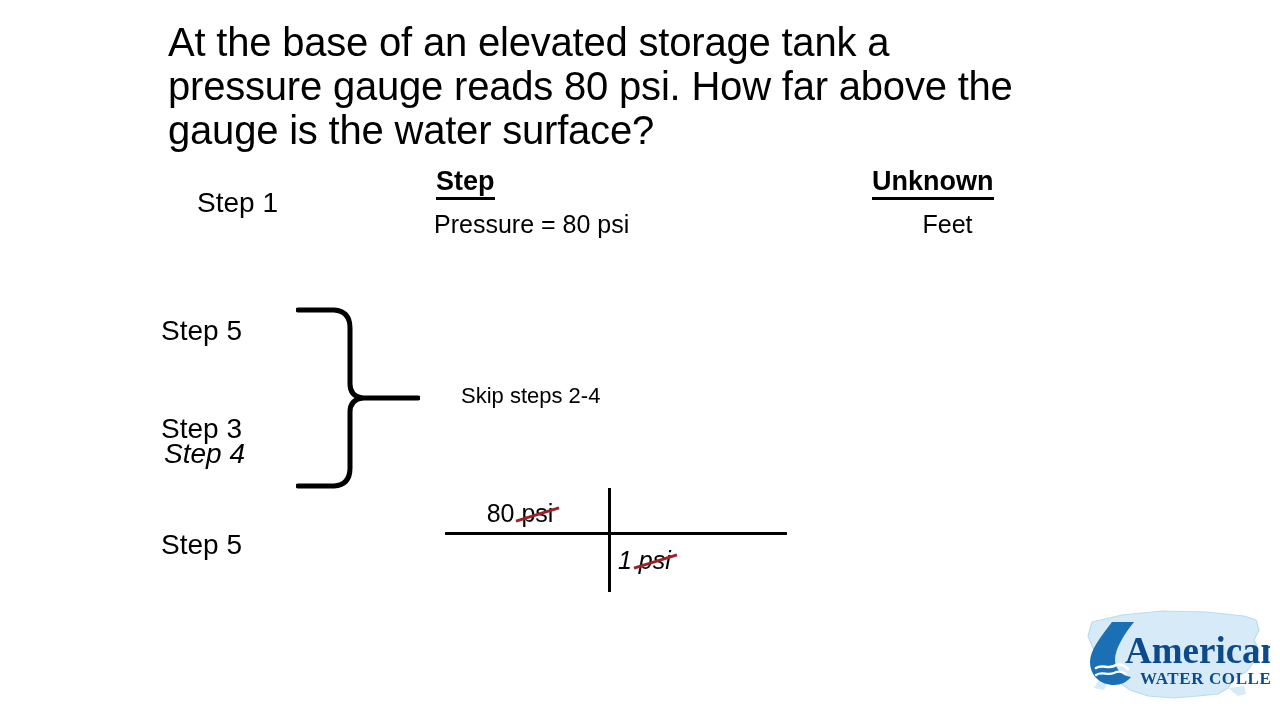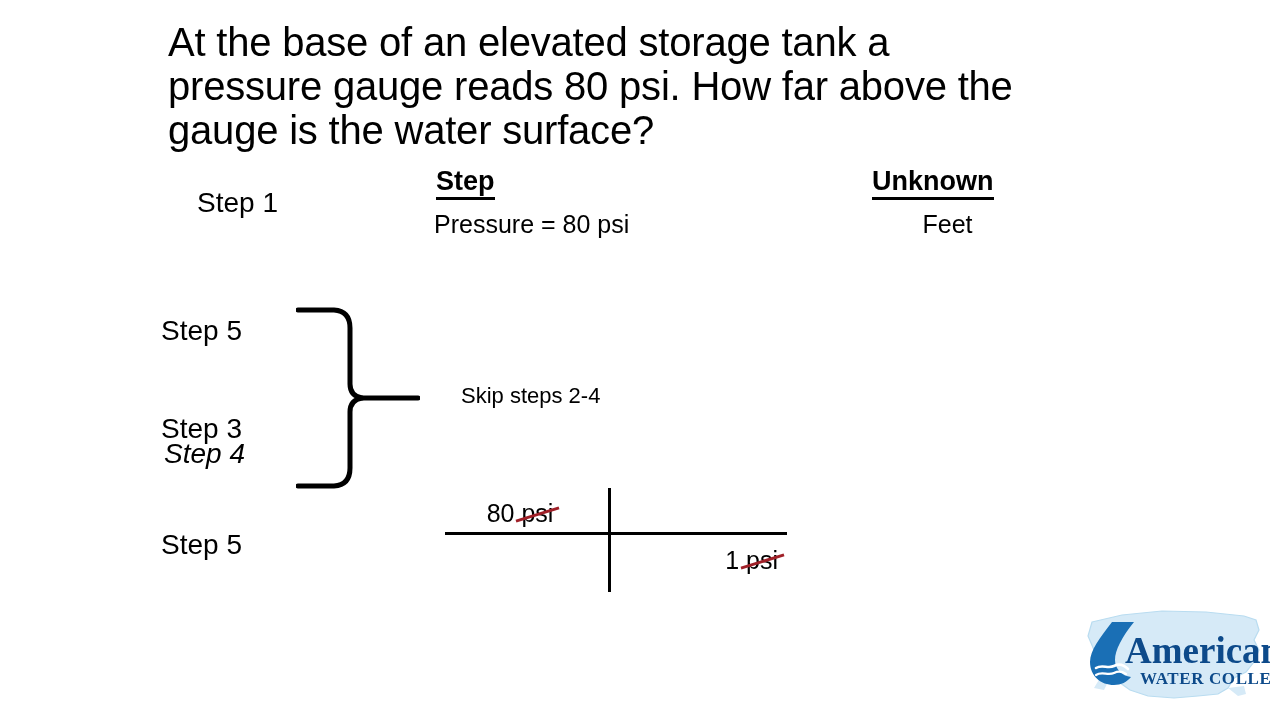--- a/index.html
+++ b/index.html
@@ -117,21 +117,21 @@
     background: #000;
   }
   .cell {
     position: absolute;
     font-size: 25px;
     line-height: 28px;
     white-space: nowrap;
   }
   #cell-num-left  { left: 0px;   top: 11px; width: 160px; text-align: center; }
   #cell-num-right { left: 178px; top: 11px; width: 160px; text-align: center; }
-  #cell-den-right { left: 178px; top: 58px; width: 160px; text-align: right; }
+  #cell-den-right { left: 178px; top: 58px; width: 160px; text-align: left; font-style: italic; }
 
   
   .struck {
     position: relative;
     display: inline-block;
   }
   .struck::after {
     content: "";
     position: absolute;
     left: -6px;

